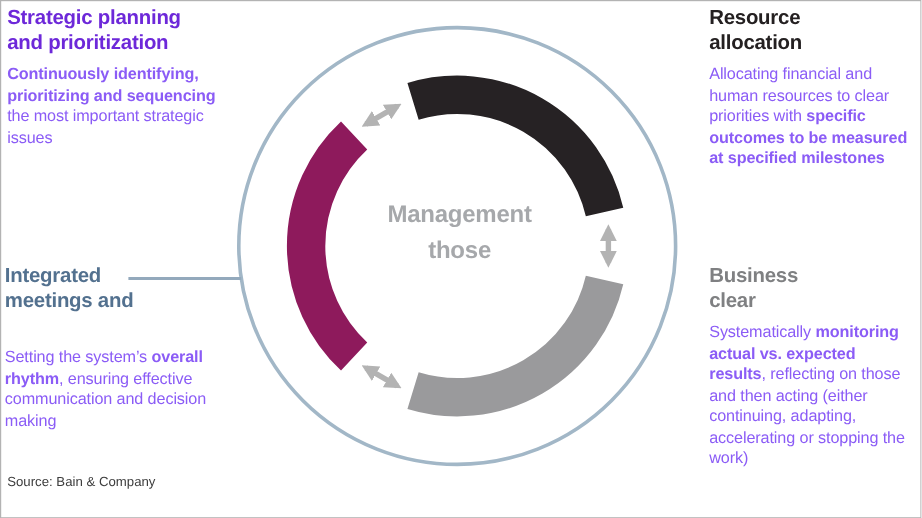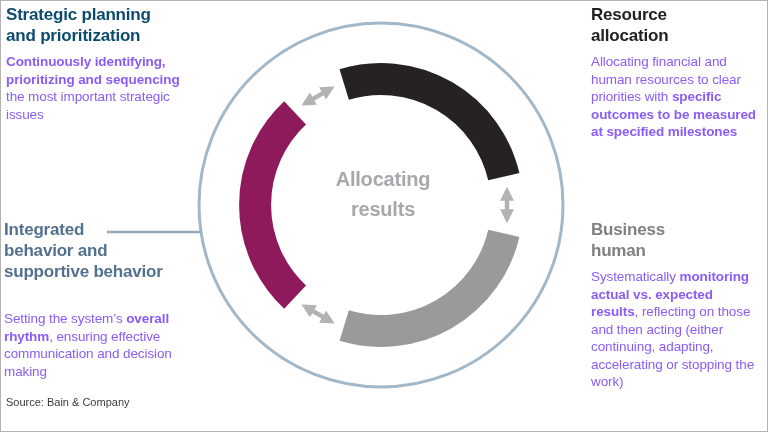--- a/index.html
+++ b/index.html
@@ -27,21 +27,21 @@
   }
   .block h2 .tl { display: block; }
   .block .body {
     margin-top: 7px;
     font-size: 13.5px;
     line-height: 17.5px;
     color: #8b5cf6;
     letter-spacing: -0.1px;
   }
   .block-strategic { left: 5px; top: 3px; width: 182px; }
-  .block-strategic h2 { color: #0c4a6e; }
+  .block-strategic h2 { color: #6d28d9; }
   .block-strategic .body { width: 176px; }
   .block-resource { left: 590px; top: 3px; width: 178px; }
   .block-resource h2 { color: #242021; }
   .block-meetings { left: 3px; top: 218px; width: 188px; }
   .block-meetings h2 { color: #53718f; }
   .block-meetings .body { width: 174px; margin-top: 28px; }
   .block-review { left: 590px; top: 218px; width: 172px; }
   .block-review h2 { color: #7f8082; }
   .center-label {
     position: absolute;
@@ -83,22 +83,22 @@
     <path d="M294.1 111.9 A126 126 0 0 0 294.1 296.1" fill="none" stroke-width="32" stroke="#8e1a5c"></path>
 
     <path d="M343.2 324.5 A126 126 0 0 0 502.8 232.3" fill="none" stroke-width="32" stroke="#9a9a9c"></path>
 
     <line x1="304" y1="102.5" x2="330" y2="87.5" stroke-width="4.5" marker-start="url(#arrowhead)" marker-end="url(#arrowhead)" stroke="#b3b3b3"></line>
     <line x1="506" y1="190" x2="506" y2="218" stroke-width="4.5" marker-start="url(#arrowhead)" marker-end="url(#arrowhead)" stroke="#b3b3b3"></line>
     <line x1="304" y1="305.5" x2="330" y2="320.5" stroke-width="4.5" marker-start="url(#arrowhead)" marker-end="url(#arrowhead)" stroke="#b3b3b3"></line>
   </svg>
 
   <div class="center-label">
-    <span>Allocating</span>
-    <span>results</span>
+    <span>Management</span>
+    <span>those</span>
   </div>
 
   <div class="block block-strategic">
     <h2>
       <span class="tl">Strategic planning</span>
       <span class="tl">and prioritization</span>
     </h2>
     <p class="body"><b>Continuously identifying, prioritizing and sequencing</b><span> the most important strategic issues</span></p>
   </div>
 
@@ -106,29 +106,28 @@
     <h2>
       <span class="tl">Resource</span>
       <span class="tl">allocation</span>
     </h2>
     <p class="body"><span>Allocating financial and human resources to clear priorities with </span><b>specific outcomes to be measured at specified milestones</b></p>
   </div>
 
   <div class="block block-meetings">
     <h2>
       <span class="tl">Integrated</span>
-      <span class="tl">behavior and</span>
-      <span class="tl">supportive behavior</span>
+      <span class="tl">meetings and</span>
     </h2>
     <p class="body"><span>Setting the system’s </span><b>overall rhythm</b><span>, ensuring effective communication and decision making</span></p>
   </div>
 
   <div class="block block-review">
     <h2>
       <span class="tl">Business</span>
-      <span class="tl">human</span>
+      <span class="tl">clear</span>
     </h2>
     <p class="body"><span>Systematically </span><b>monitoring actual vs. expected results</b><span>, reflecting on those and then acting (either continuing, adapting, accelerating or stopping the work)</span></p>
   </div>
 
   <div class="source">Source: Bain &amp; Company</div>
 
 </div>
 
 </body></html>

